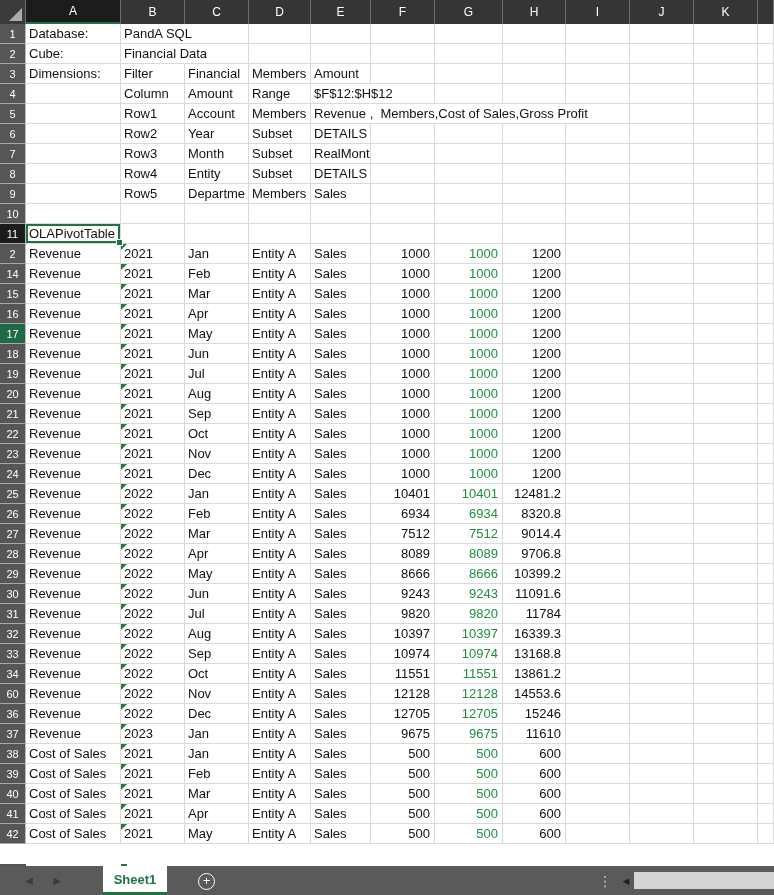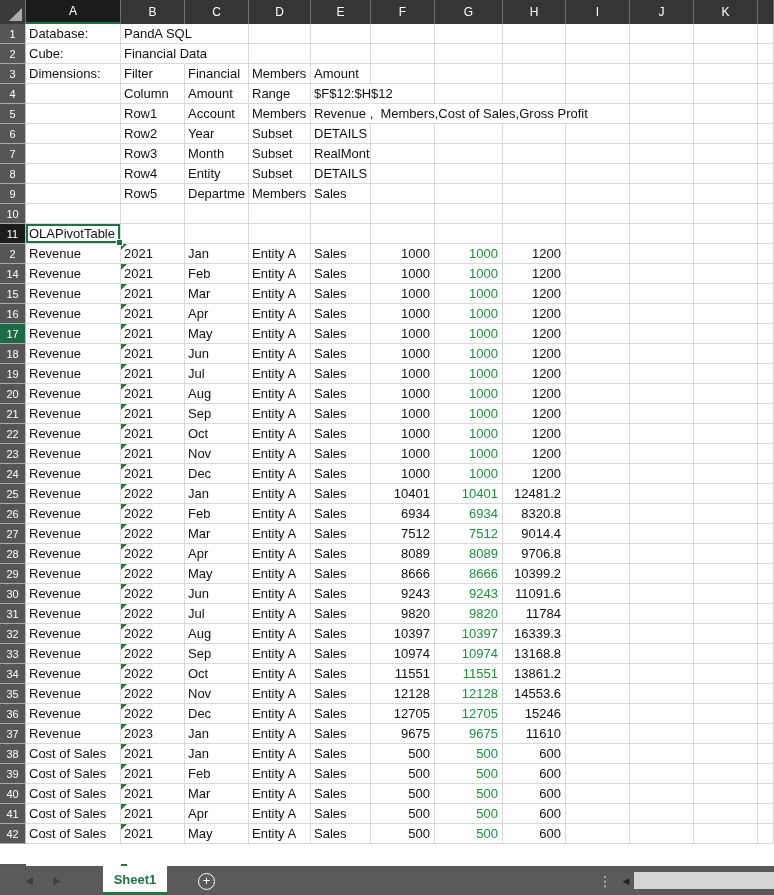--- a/index.html
+++ b/index.html
@@ -574,21 +574,21 @@
       <div class="cell" style="width: 60px;">Sales</div>
       <div class="cell num" style="width: 64px;">11551</div>
       <div class="cell num green" style="width: 68px;">11551</div>
       <div class="cell num" style="width: 63px;">13861.2</div>
       <div class="cell" style="width: 64px;"></div>
       <div class="cell" style="width: 64px;"></div>
       <div class="cell" style="width: 64px;"></div>
       <div class="cell" style="width: 16px;"></div>
     </div>
     <div class="row">
-      <div class="rh">35</div>
+      <div class="rh">60</div>
       <div class="cell" style="width: 95px;">Revenue</div>
       <div class="cell" style="width: 64px;">2022<i class="tri"></i></div>
       <div class="cell" style="width: 64px;">Nov</div>
       <div class="cell" style="width: 62px;">Entity A</div>
       <div class="cell" style="width: 60px;">Sales</div>
       <div class="cell num" style="width: 64px;">12128</div>
       <div class="cell num green" style="width: 68px;">12128</div>
       <div class="cell num" style="width: 63px;">14553.6</div>
       <div class="cell" style="width: 64px;"></div>
       <div class="cell" style="width: 64px;"></div>

